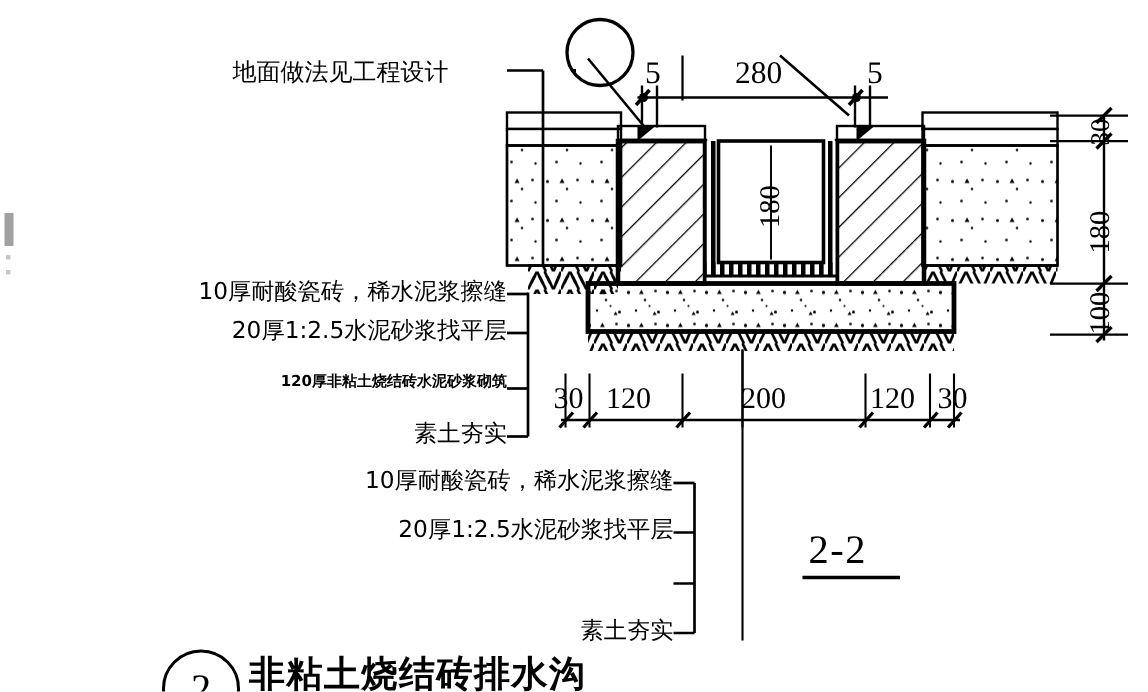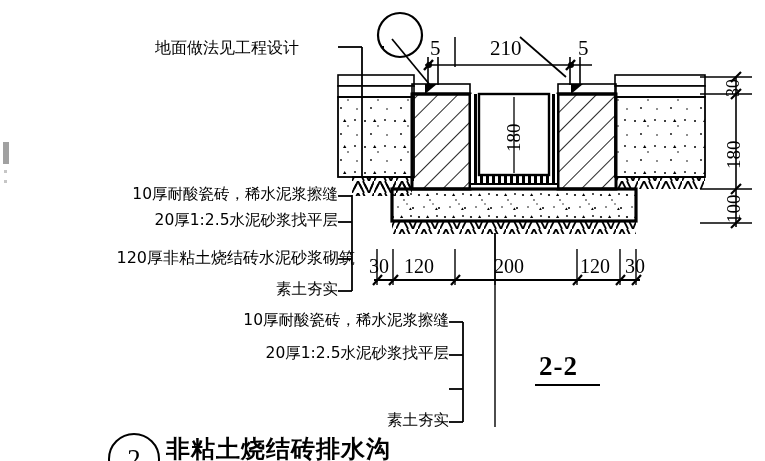--- a/index.html
+++ b/index.html
@@ -211,44 +211,44 @@
       <rect x="3" y="105" width="6" height="22" fill="#555"></rect>
       <rect x="4" y="133" width="3" height="3" fill="#999"></rect>
       <rect x="4" y="143" width="3" height="3" fill="#999"></rect>
     </g>
   </svg>
 
   <div class="txt cn" style="left:155px;top:3px;font-size:16px;">地面做法见工程设计</div>
 
   <div class="txt cn" style="left:338px;top:150px;font-size:15.5px;transform:translateX(-100%);">10厚耐酸瓷砖，稀水泥浆擦缝</div>
   <div class="txt cn" style="left:338px;top:176px;font-size:15.5px;transform:translateX(-100%);">20厚1:2.5水泥砂浆找平层</div>
-  <div class="txt cn" style="left:355px;top:213px;font-size:16px;transform:translateX(-100%);">120厚非粘土烧结砖水泥砂浆砌筑</div>
+  <div class="txt cn" style="left:338px;top:213px;font-size:10px;transform:translateX(-100%);font-weight:bold;">120厚非粘土烧结砖水泥砂浆砌筑</div>
   <div class="txt cn" style="left:338px;top:245px;font-size:15.5px;transform:translateX(-100%);">素土夯实</div>
 
   <div class="txt cn" style="left:449px;top:276px;font-size:15.5px;transform:translateX(-100%);">10厚耐酸瓷砖，稀水泥浆擦缝</div>
   <div class="txt cn" style="left:449px;top:309px;font-size:15.5px;transform:translateX(-100%);">20厚1:2.5水泥砂浆找平层</div>
   <div class="txt cn" style="left:449px;top:376px;font-size:15.5px;transform:translateX(-100%);">素土夯实</div>
 
   <div class="txt num" style="left:430px;top:1px;font-size:21px;">5</div>
-  <div class="txt num" style="left:490px;top:1px;font-size:21px;">210</div>
+  <div class="txt num" style="left:490px;top:1px;font-size:21px;">280</div>
   <div class="txt num" style="left:578px;top:1px;font-size:21px;">5</div>
 
   <div class="txt num rot90" style="left:504px;top:115px;font-size:19px;">180</div>
 
   <div class="txt num rot90" style="left:724px;top:60px;font-size:18px;">30</div>
   <div class="txt num rot90" style="left:724px;top:132px;font-size:19px;">180</div>
   <div class="txt num rot90" style="left:724px;top:186px;font-size:19px;">100</div>
 
   <div class="txt num" style="left:369px;top:219px;font-size:20px;">30</div>
   <div class="txt num" style="left:404px;top:219px;font-size:20px;">120</div>
   <div class="txt num" style="left:494px;top:219px;font-size:20px;">200</div>
   <div class="txt num" style="left:580px;top:219px;font-size:20px;">120</div>
   <div class="txt num" style="left:625px;top:219px;font-size:20px;">30</div>
 
-  <div class="txt num" style="left:539px;top:316px;font-size:27px;font-weight:bold;letter-spacing:1px;text-align:right;">2-2</div>
+  <div class="txt num" style="left:539px;top:316px;font-size:27px;font-weight:normal;letter-spacing:1px;text-align:right;">2-2</div>
 
   <div class="circnum" style="left:108px;top:396px;width:48px;height:48px;">
     <span class="num" style="font-size:27px;">2</span>
   </div>
   <div class="txt cn title" style="left:166px;top:400px;font-size:24px;">非粘土烧结砖排水沟</div>
 
   <div class="txt cn faint rotccw" style="left:12px;top:318px;font-size:8px;">&nbsp;</div>
 
 </div>
 

